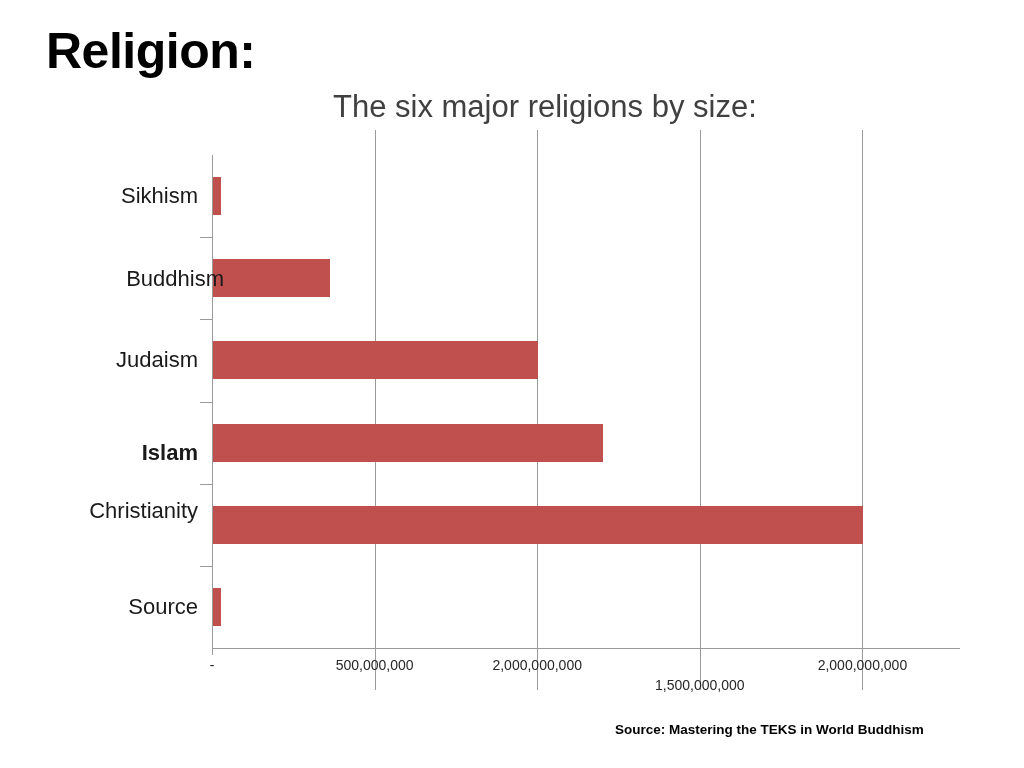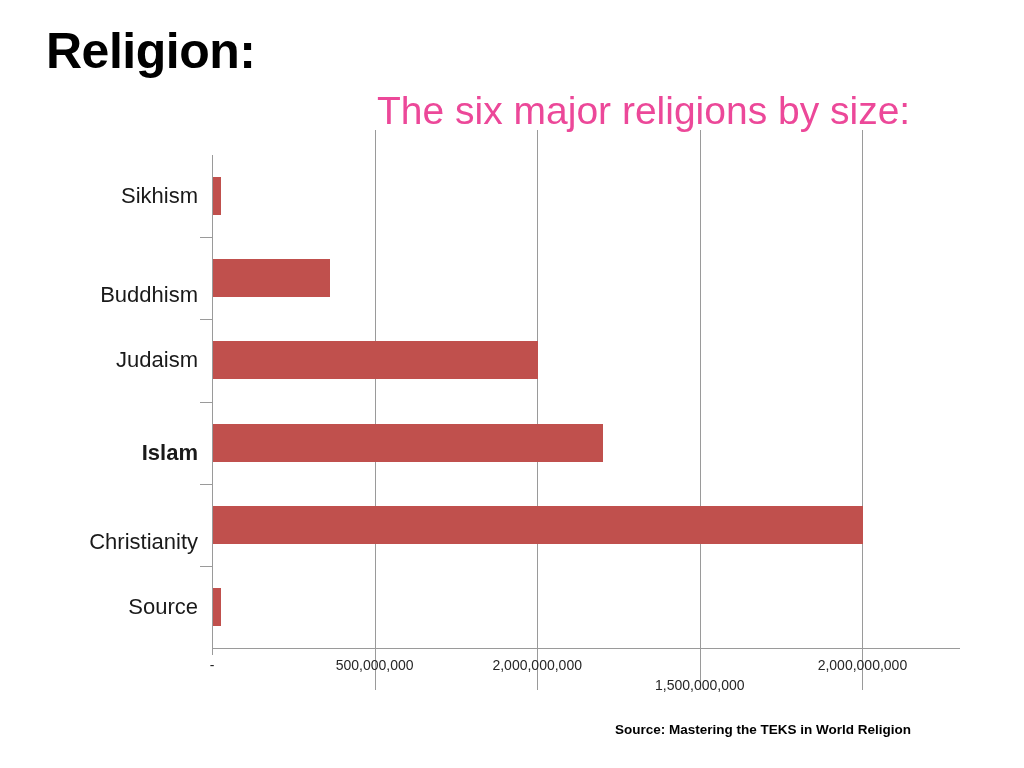--- a/index.html
+++ b/index.html
@@ -25,26 +25,25 @@
     font-weight: bold;
     letter-spacing: -0.5px;
     color: #000000;
     line-height: 1.0;
     white-space: nowrap;
   }
   #slide-subtitle {
     position: absolute;
     left: 333px;
     top: 91px;
-    font-size: 39px;
+    font-size: 31px;
     font-weight: normal;
-    color: #ec4899;
+    color: #404040;
     line-height: 1.0;
     white-space: nowrap;
-    margin-left: 44px;
   }
 
   
   #chart {
     position: absolute;
     left: 0px;
     top: 130px;
     width: 1024px;
     height: 560px;
   }
@@ -175,29 +174,29 @@
   <div id="bars">
       <div class="bar" title="Sikhism" style="width: 8px; top: 47.0833px;"></div>
       <div class="bar" title="Buddhism" style="width: 117.078px; top: 129.25px;"></div>
       <div class="bar" title="Hinduism" style="width: 325.217px; top: 211.417px;"></div>
       <div class="bar" title="Islam" style="width: 390.261px; top: 293.583px;"></div>
       <div class="bar" title="Christianity" style="width: 650.435px; top: 375.75px;"></div>
       <div class="bar" title="Judaism" style="width: 8px; top: 457.917px;"></div>
     </div>
   <div id="cat-labels">
       <div class="cat-label-wrap" style="top: 55.0833px; padding-right: 14px;">Sikhism</div>
-      <div class="cat-label-wrap" style="top: 154px; padding-right: 14px;">Buddhism</div>
+      <div class="cat-label-wrap" style="top: 138px; padding-right: 14px; padding-left: 26px;">Buddhism</div>
       <div class="cat-label-wrap" style="top: 219.417px; padding-right: 14px;">Judaism</div>
       <div class="cat-label-wrap" style="top: 312px; padding-right: 6px; font-weight: bold;">Islam</div>
-      <div class="cat-label-wrap" style="top: 401px; padding-right: 20px;">Christianity</div>
+      <div class="cat-label-wrap" style="top: 370px; padding-right: 20px;">Christianity</div>
       <div class="cat-label-wrap" style="top: 465.917px; padding-right: 14px;">Source</div>
     </div>
   <div id="xtick-labels">
       <div class="xtick-label" style="left: 212px;">-</div>
       <div class="xtick-label" style="left: 374.609px;">500,000,000</div>
       <div class="xtick-label" style="left: 537.217px;">2,000,000,000</div>
       <div class="xtick-label" style="left: 699.826px; margin-top: 20px;">1,500,000,000</div>
       <div class="xtick-label" style="left: 862.435px;">2,000,000,000</div>
     </div>
 
 </div>
 
-<div id="source-note">Source: Mastering the TEKS in World Religion</div>
+<div id="source-note">Source: Mastering the TEKS in World Buddhism</div>
 
 </body></html>

